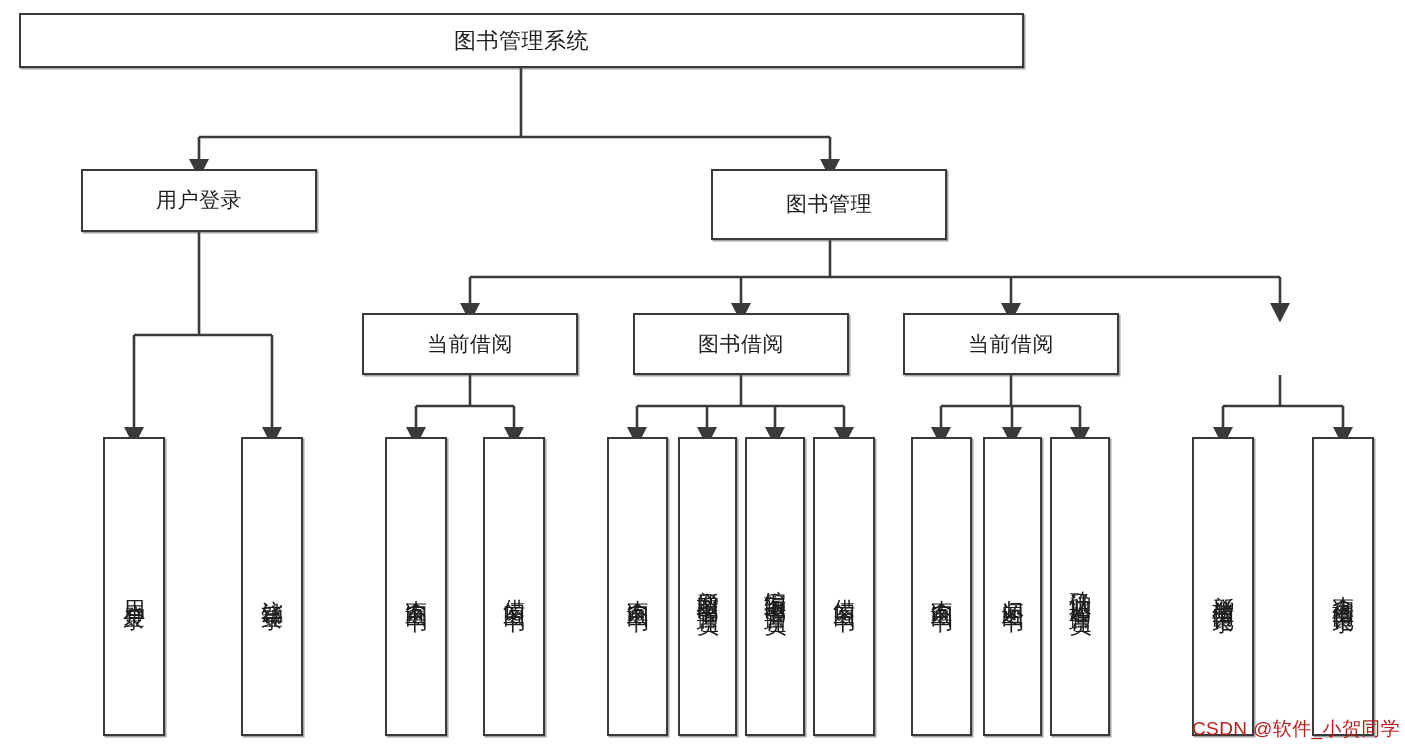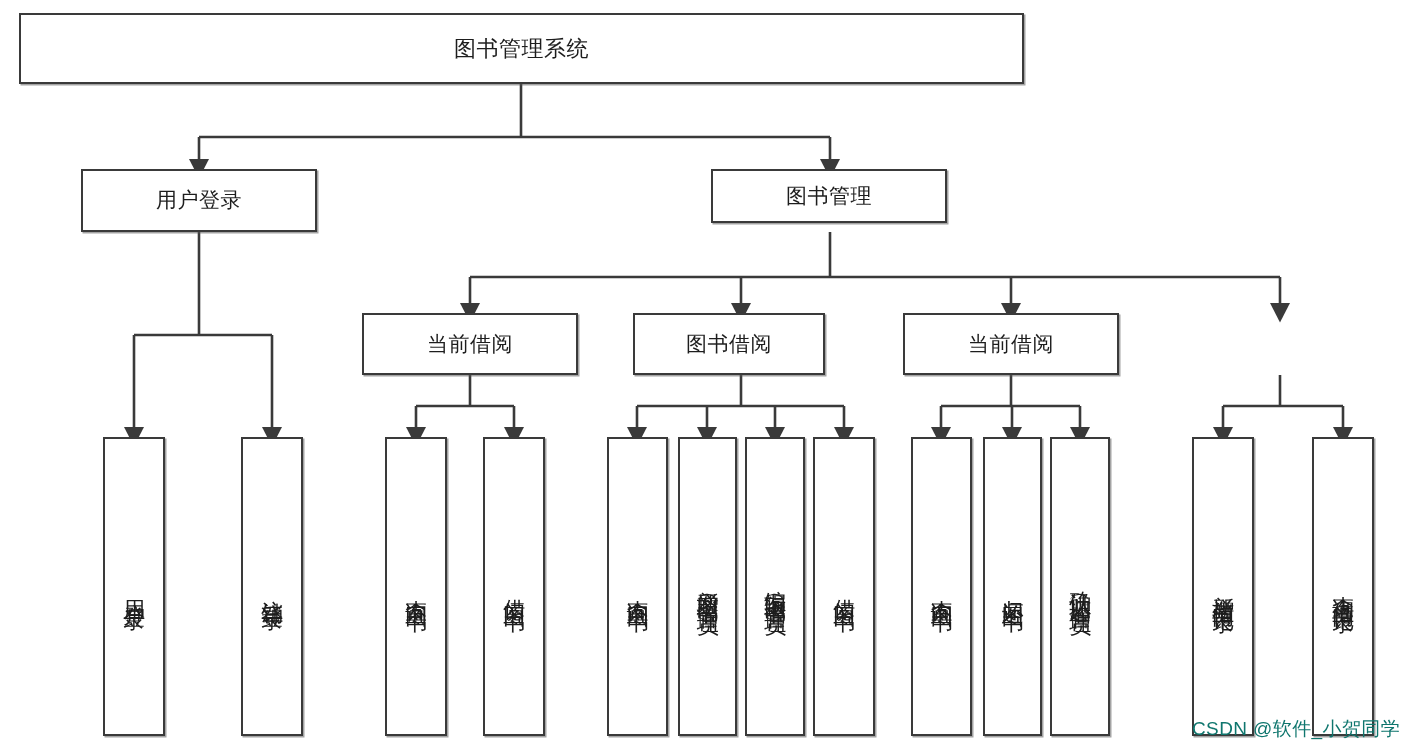--- a/index.html
+++ b/index.html
@@ -54,21 +54,21 @@
     font-size: 22px;
     line-height: 1.02;
     letter-spacing: 3.5px;
     white-space: normal;
     text-align: center;
   }
   .node.root .label { font-size: 22px; }
   .watermark {
     position: absolute;
     font-size: 19px;
-    color: #0f766e;
+    color: #b91c1c;
     white-space: nowrap;
     letter-spacing: 0.4px;
   }
 </style>
 </head>
 <body>
 
 <div id="canvas">
 
   <svg class="connectors" viewBox="0 0 1405 747" xmlns="http://www.w3.org/2000/svg">
@@ -114,35 +114,35 @@
       <path d="M1012,406 L1012,428" marker-end="url(#arrow)"></path>
       <path d="M1080,406 L1080,428" marker-end="url(#arrow)"></path>
 
       <path d="M1280,375 L1280,406"></path>
       <path d="M1223,406 L1343,406"></path>
       <path d="M1223,406 L1223,428" marker-end="url(#arrow)"></path>
       <path d="M1343,406 L1343,428" marker-end="url(#arrow)"></path>
     </g>
   </svg>
 
-  <div class="node root" style="left: 19px; top: 13px; width: 1005px; height: 71px;">
+  <div class="node root" style="left: 19px; top: 13px; width: 1005px; height: 55px;">
     <span class="label">图书管理系统</span>
   </div>
 
   <div class="node" style="left: 81px; top: 169px; width: 236px; height: 63px;">
     <span class="label">用户登录</span>
   </div>
-  <div class="node" style="left: 711px; top: 169px; width: 236px; height: 54px;">
+  <div class="node" style="left: 711px; top: 169px; width: 236px; height: 71px;">
     <span class="label">图书管理</span>
   </div>
 
   <div class="node" style="left: 362px; top: 313px; width: 216px; height: 62px;">
     <span class="label">当前借阅</span>
   </div>
-  <div class="node" style="left: 633px; top: 313px; width: 192px; height: 62px;">
+  <div class="node" style="left: 633px; top: 313px; width: 216px; height: 62px;">
     <span class="label">图书借阅</span>
   </div>
   <div class="node" style="left: 903px; top: 313px; width: 216px; height: 62px;">
     <span class="label">当前借阅</span>
   </div>
 
   <div class="node vertical" style="left: 103px; top: 437px; width: 62px; height: 299px;">
     <span class="label">用户登录</span>
   </div>
   <div class="node vertical" style="left: 241px; top: 437px; width: 62px; height: 299px;">

